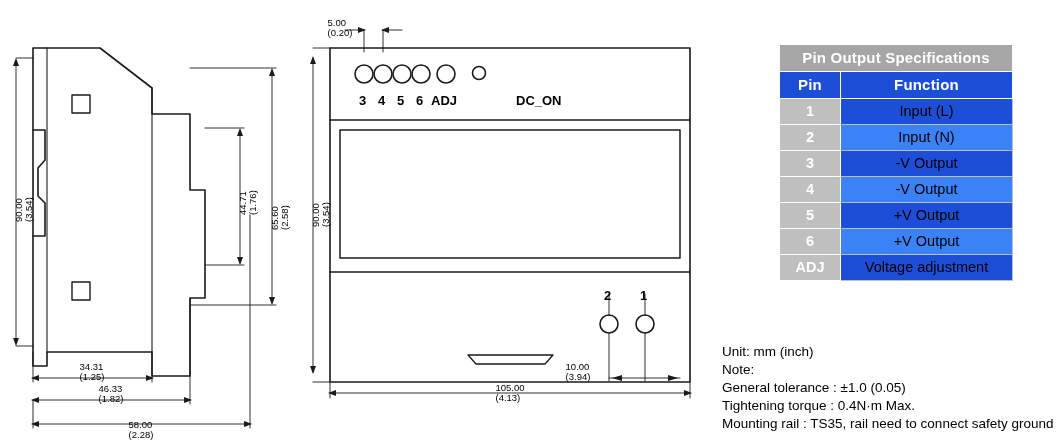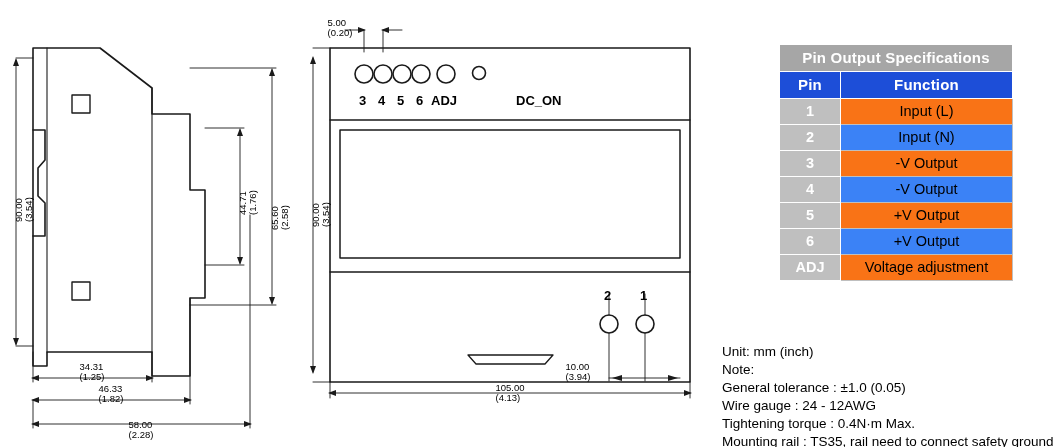--- a/index.html
+++ b/index.html
@@ -54,21 +54,21 @@
     color: #ffffff;
     font-weight: bold;
   }
   .pin-table td.pin-col {
     background: #bfbfbf;
     color: #ffffff;
     font-weight: bold;
     width: 52px;
   }
   .pin-table td.fn-col {
-    background: #f97316;
+    background: #1d4ed8;
     color: #000;
     border: 1px solid #bfbfbf;
     font-weight: normal;
   }
   .pin-table tr.alt td.fn-col {
     background: #3b82f6;
   }
   
   .notes {
     position: absolute;
@@ -333,18 +333,17 @@
         <td class="pin-col">ADJ</td>
         <td class="fn-col">Voltage adjustment</td>
       </tr>
     </tbody>
   </table>
 
   <div class="notes">
     <div>Unit: mm (inch)</div>
     <div>Note:</div>
     <div>General tolerance : ±1.0 (0.05)</div>
-    <div>Wire gauge : 24 - 12AWG</div>
     <div>Tightening torque : 0.4N·m Max.</div>
     <div>Mounting rail : TS35, rail need to connect safety ground</div>
   </div>
 
 </div>
 
 </body></html>

